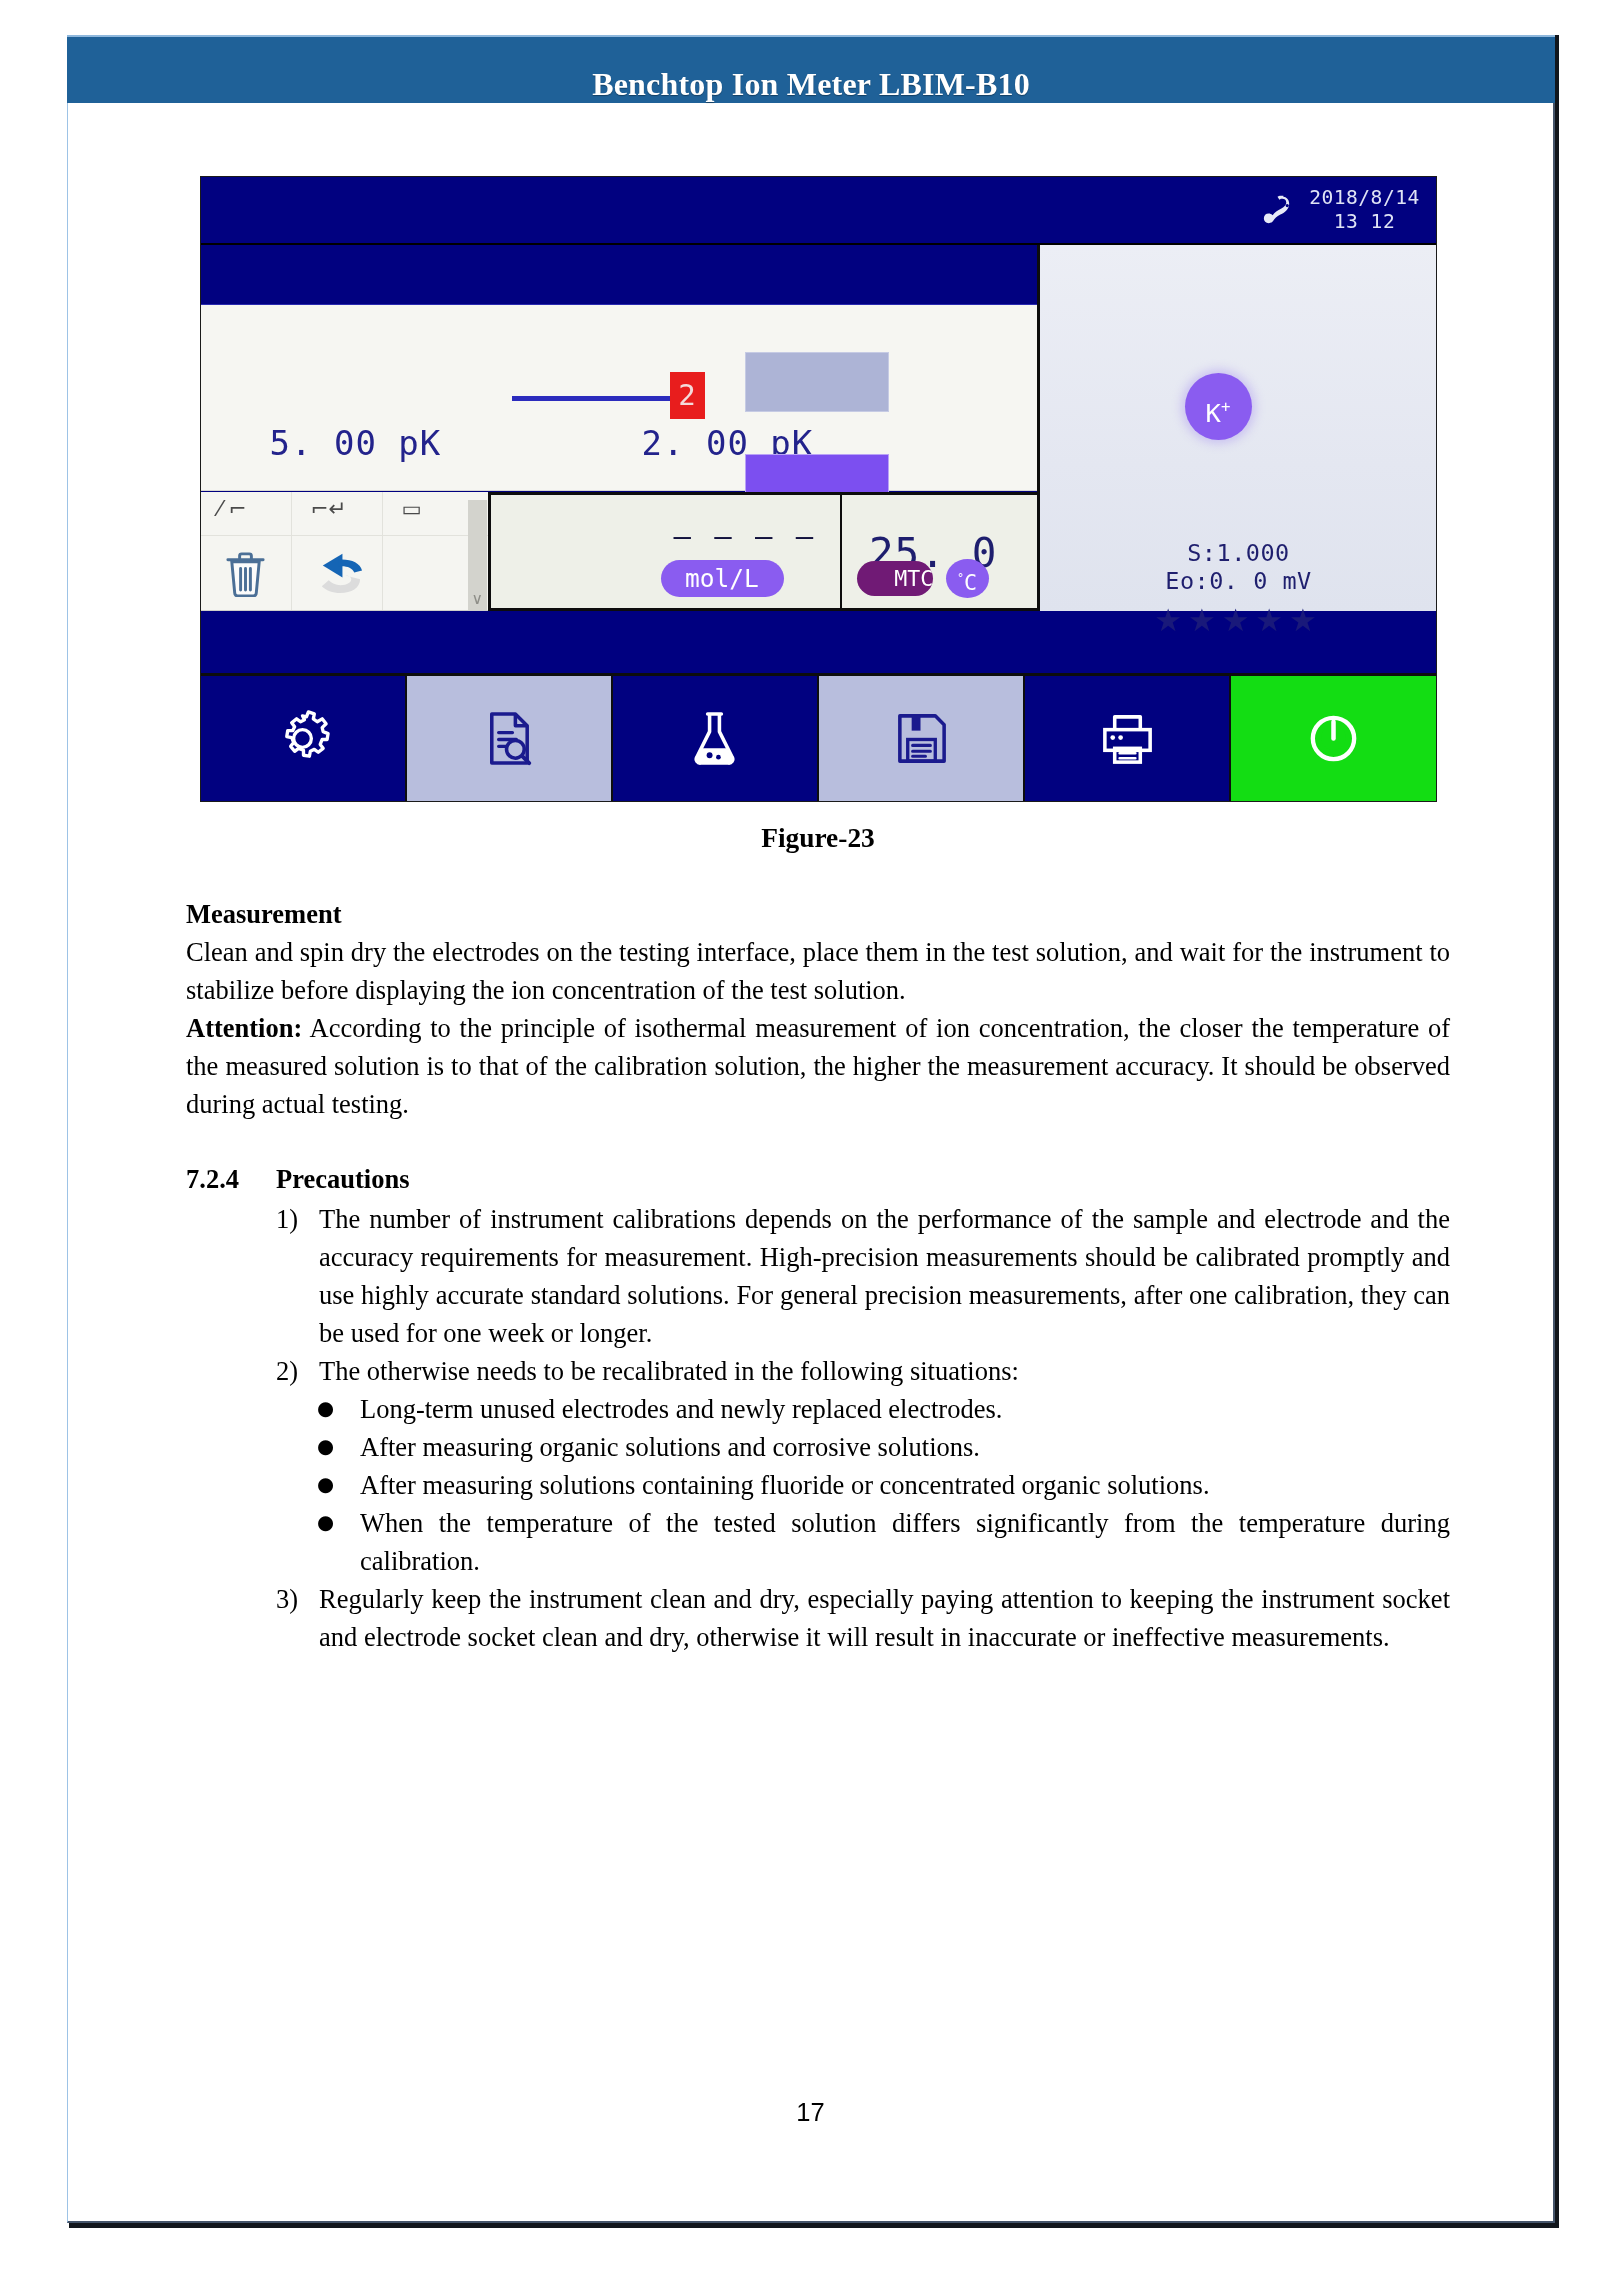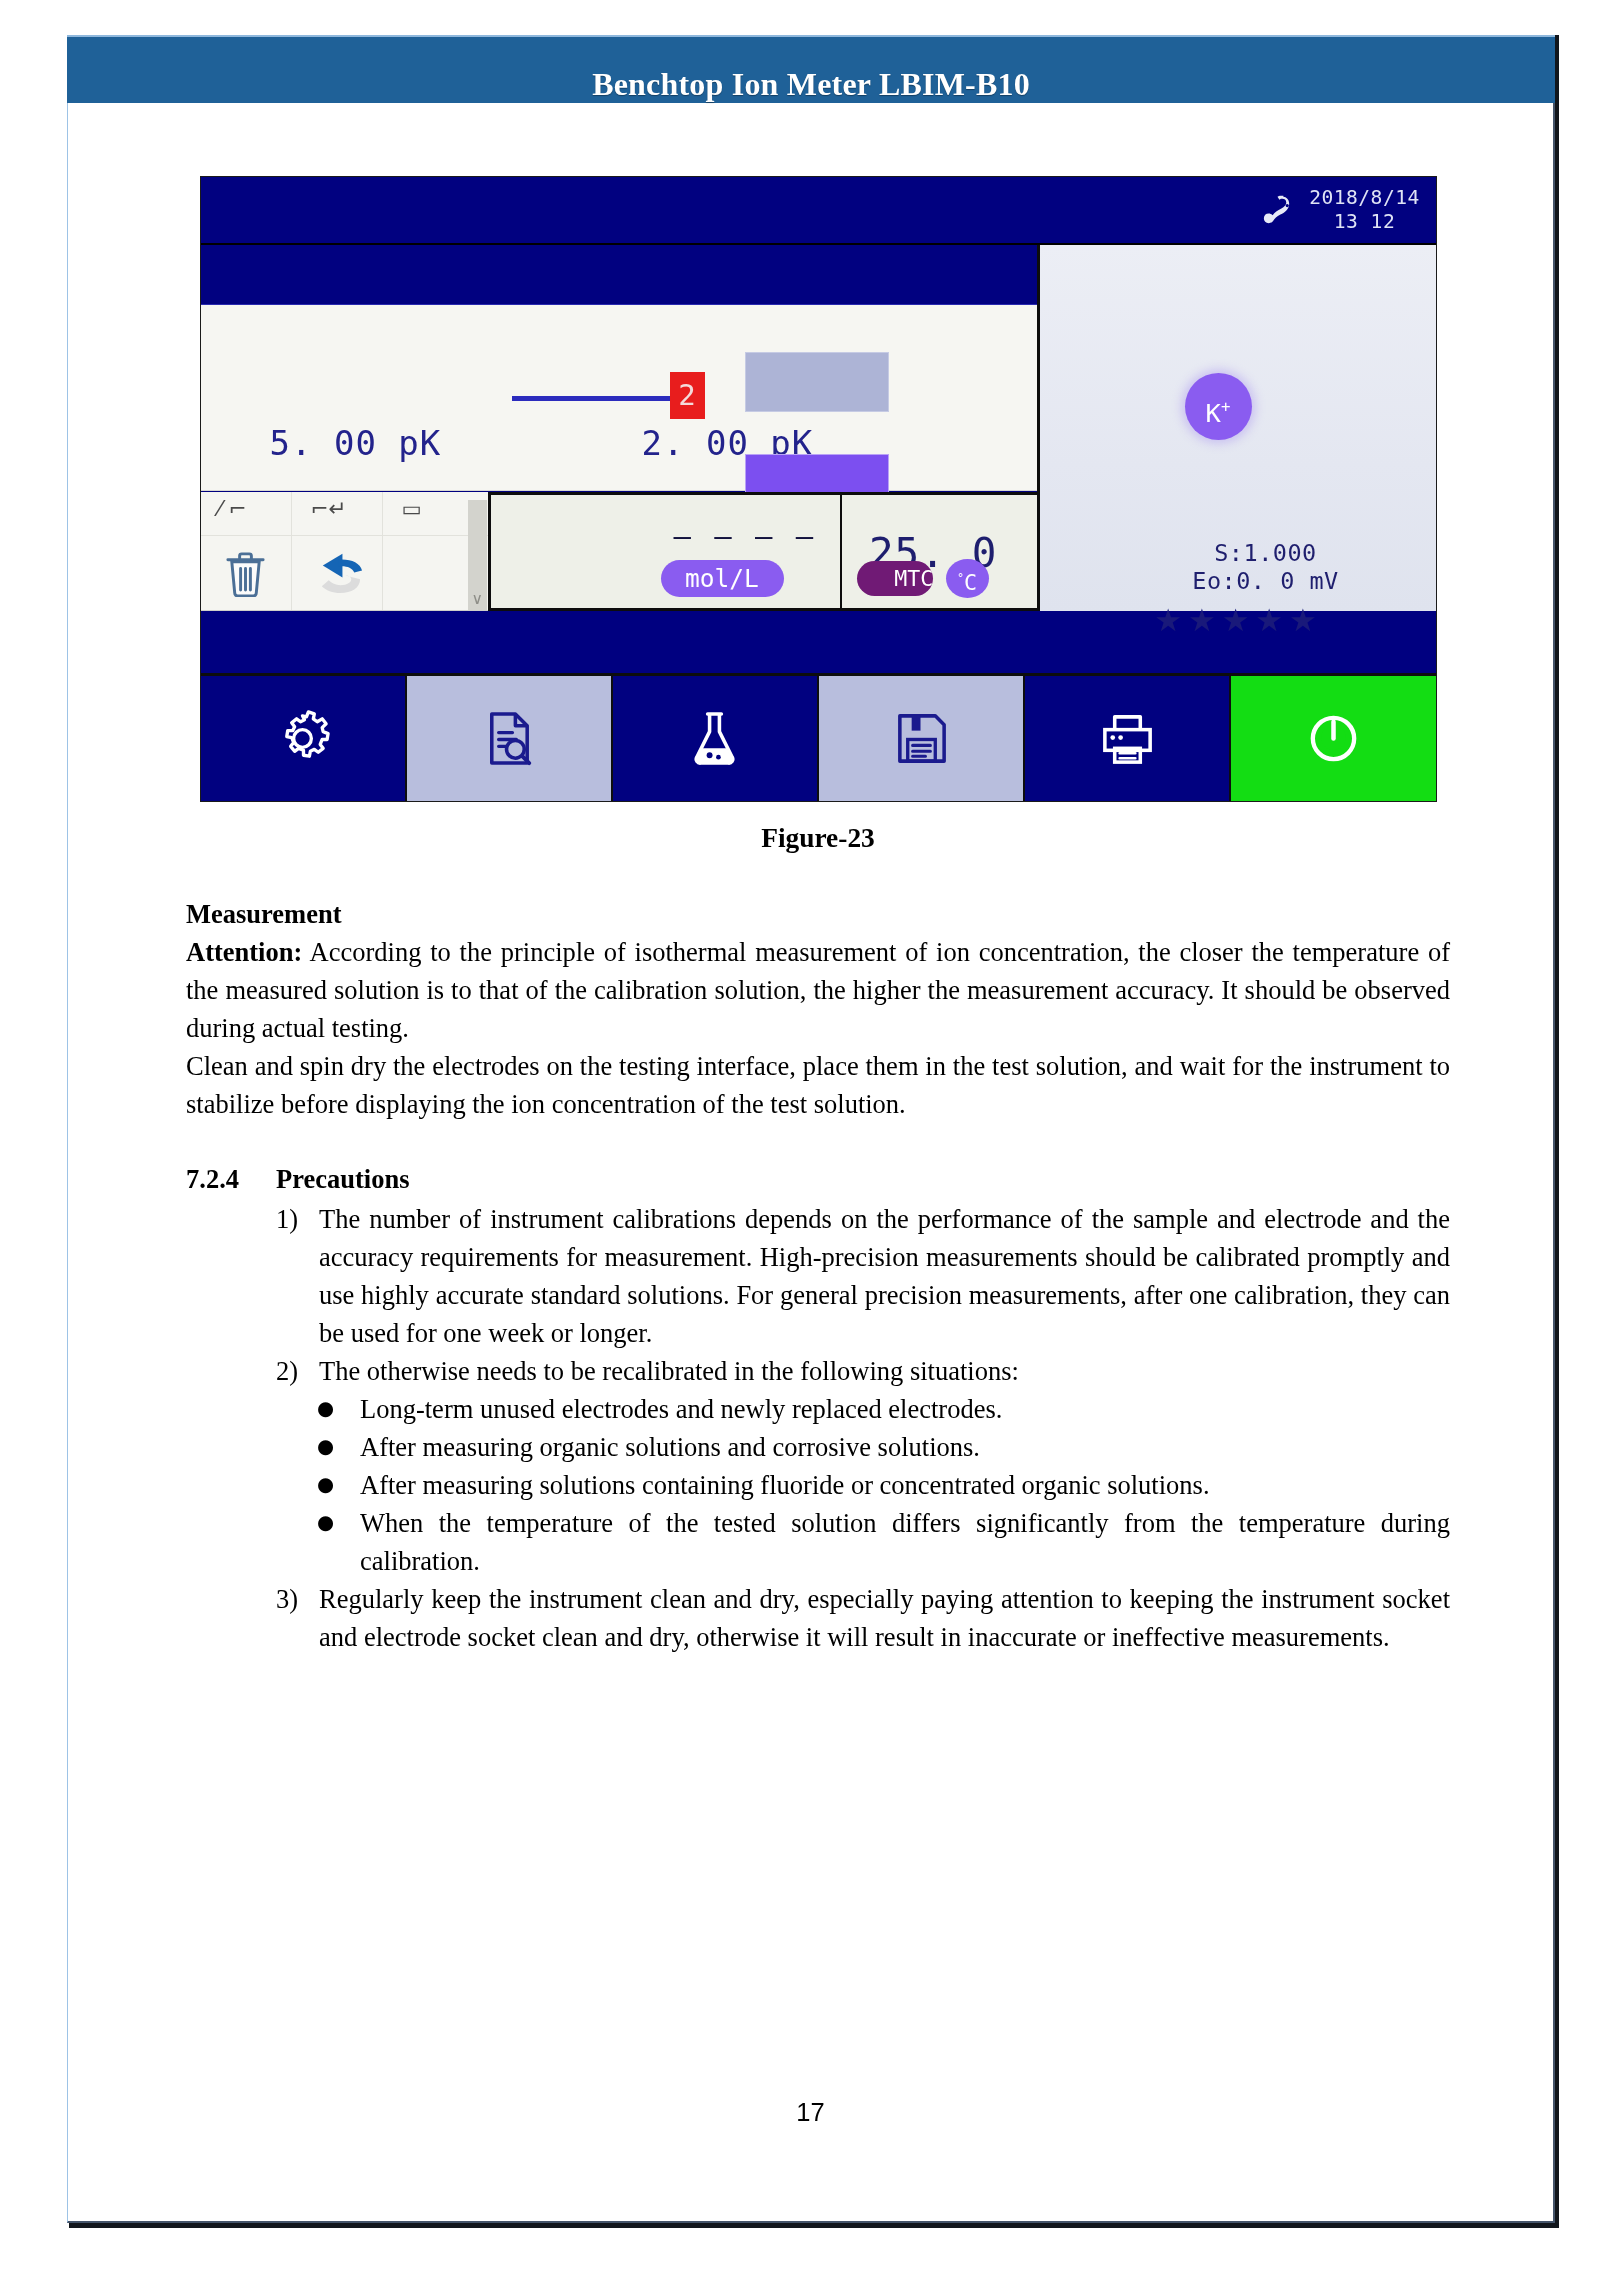--- a/index.html
+++ b/index.html
@@ -222,21 +222,20 @@
     box-shadow: 0 0 9.8px 3.9px rgba(170,150,240,0.45);
   }
   .ion-circle sup { font-size: 15.7px; }
   .slope-line {
     position: absolute;
     left: 0; width: 100%;
     text-align: center;
     color: #1f1f6e;
     font-size: 23.5px;
     letter-spacing: 0.5px;
-    padding-left: 27px;
   }
   .slope-line.l1 { top: 294px; }
   .slope-line.l2 { top: 322px; }
   .stars {
     position: absolute;
     left: 0; top: 357px;
     width: 100%;
     text-align: center;
     color: #19197a;
     font-size: 31px;
@@ -564,22 +563,22 @@
     </div>
   </div>
 
   <div class="figure-caption">Figure-23</div>
 
   <div class="body-block">
 
     <div class="sec">
       <div class="sec-body">
         <div class="sec-title">Measurement</div>
+        <p class="para">Clean and spin dry the electrodes on the testing interface, place them in the test solution, and wait for the instrument to stabilize before displaying the ion concentration of the test solution.</p>
         <p class="para"><b>Attention:</b><span> According to the principle of isothermal measurement of ion concentration, the closer the temperature of the measured solution is to that of the calibration solution, the higher the measurement accuracy. It should be observed during actual testing.</span></p>
-        <p class="para">Clean and spin dry the electrodes on the testing interface, place them in the test solution, and wait for the instrument to stabilize before displaying the ion concentration of the test solution.</p>
       </div>
     </div>
 
     <div class="spacer-md"></div>
 
     <div class="sec">
       <div class="sec-num">7.2.4</div>
       <div class="sec-body">
         <div class="sec-title">Precautions</div>
 

